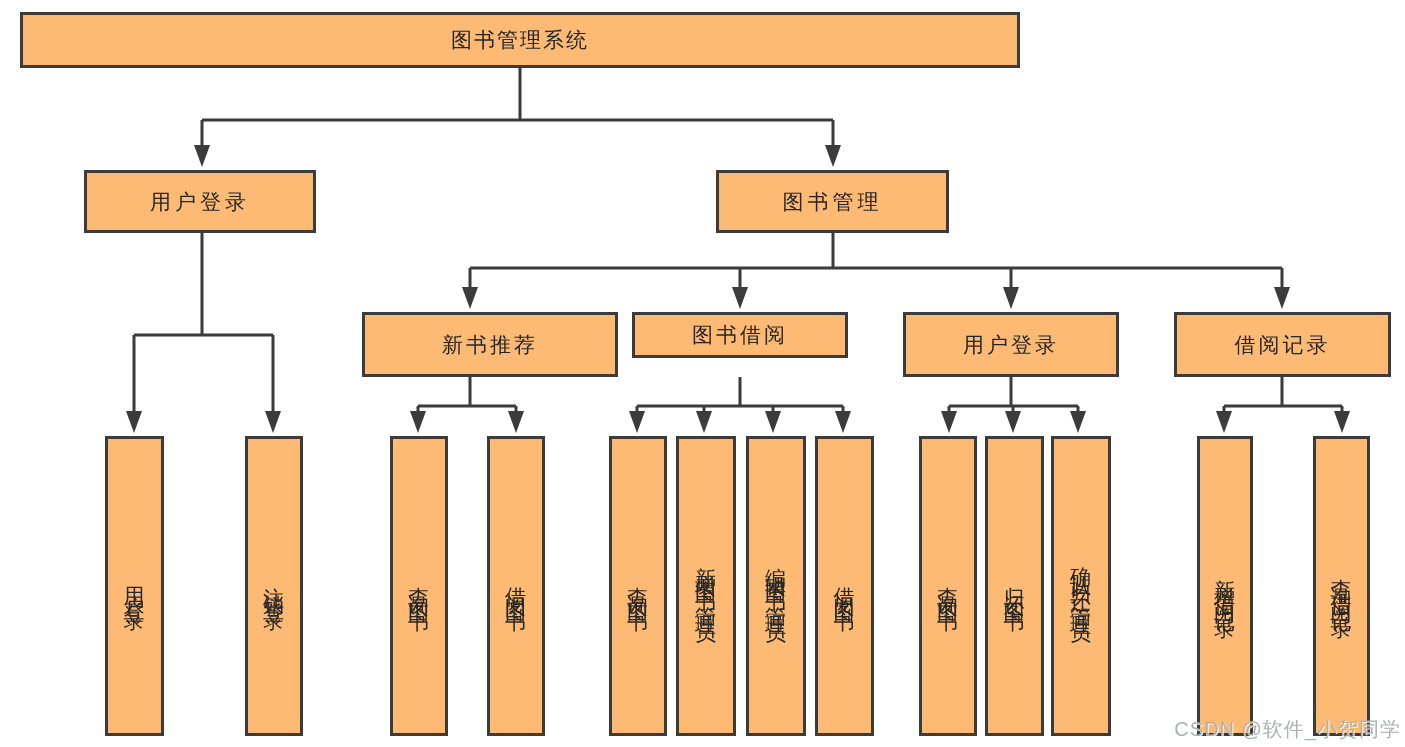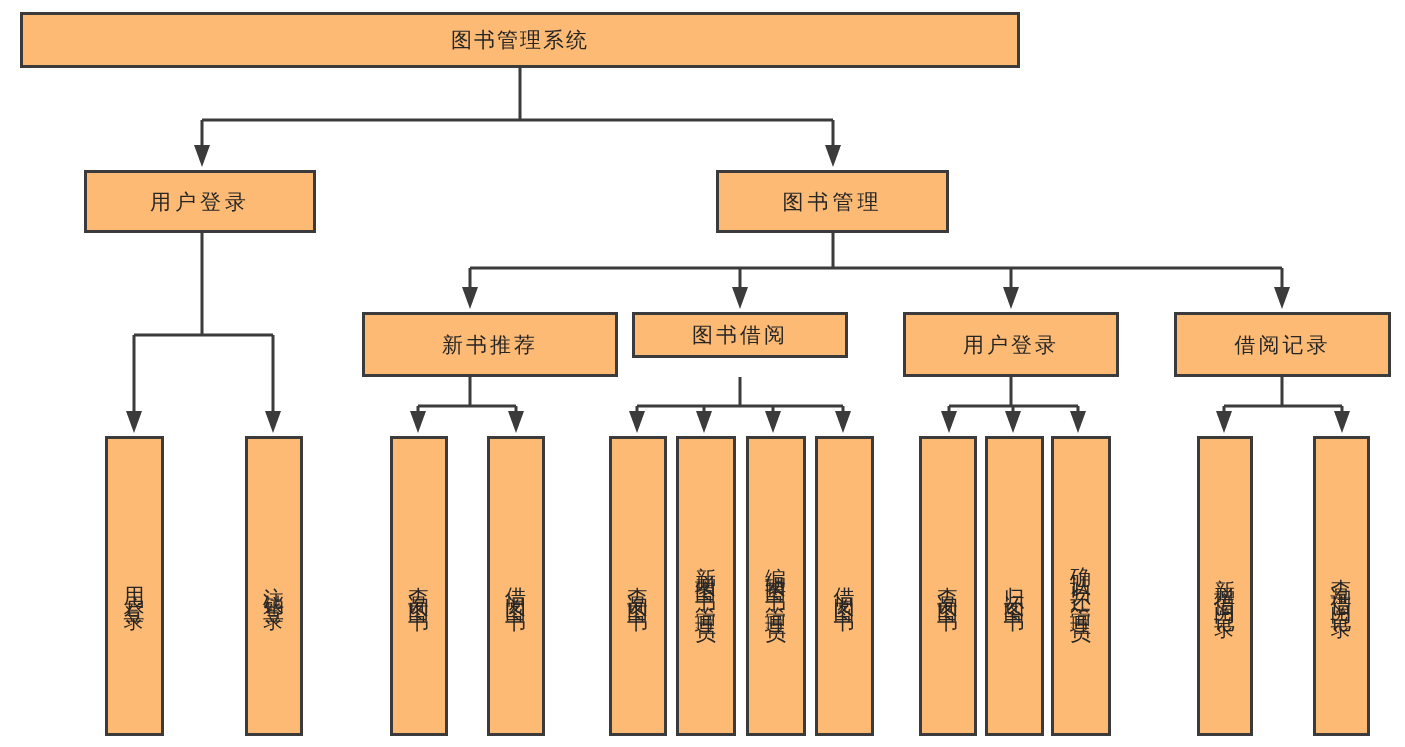--- a/index.html
+++ b/index.html
@@ -166,14 +166,15 @@
     <span>确认归还（管理员）</span>
   </div>
 
   <div class="node leaf" style="left:1197px; top:436px; width:56px; height:300px">
     <span>新增借阅记录</span>
   </div>
   <div class="node leaf" style="left:1313px; top:436px; width:57px; height:300px">
     <span>查询借阅记录</span>
   </div>
 
+  <div class="watermark">CSDN @软件_小贺同学</div>
 
 </div>
 
 </body></html>

